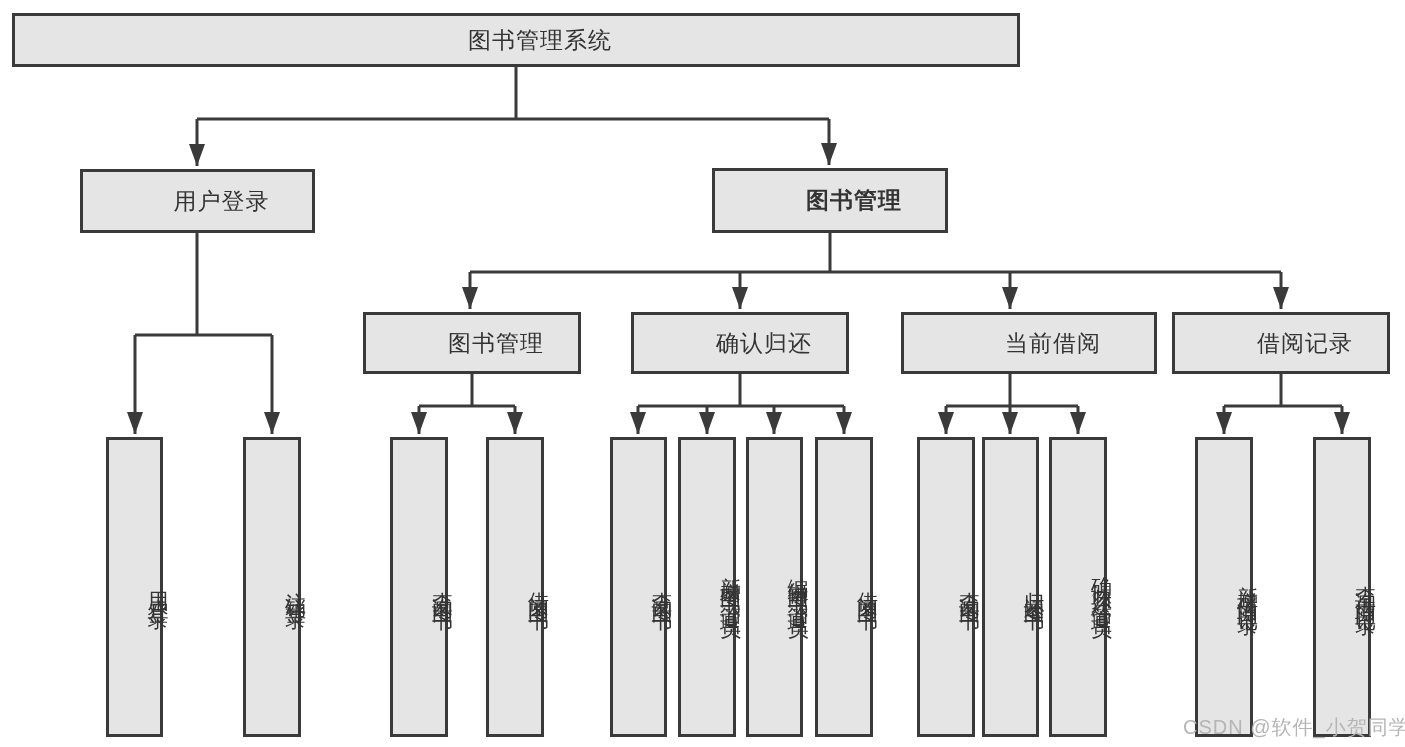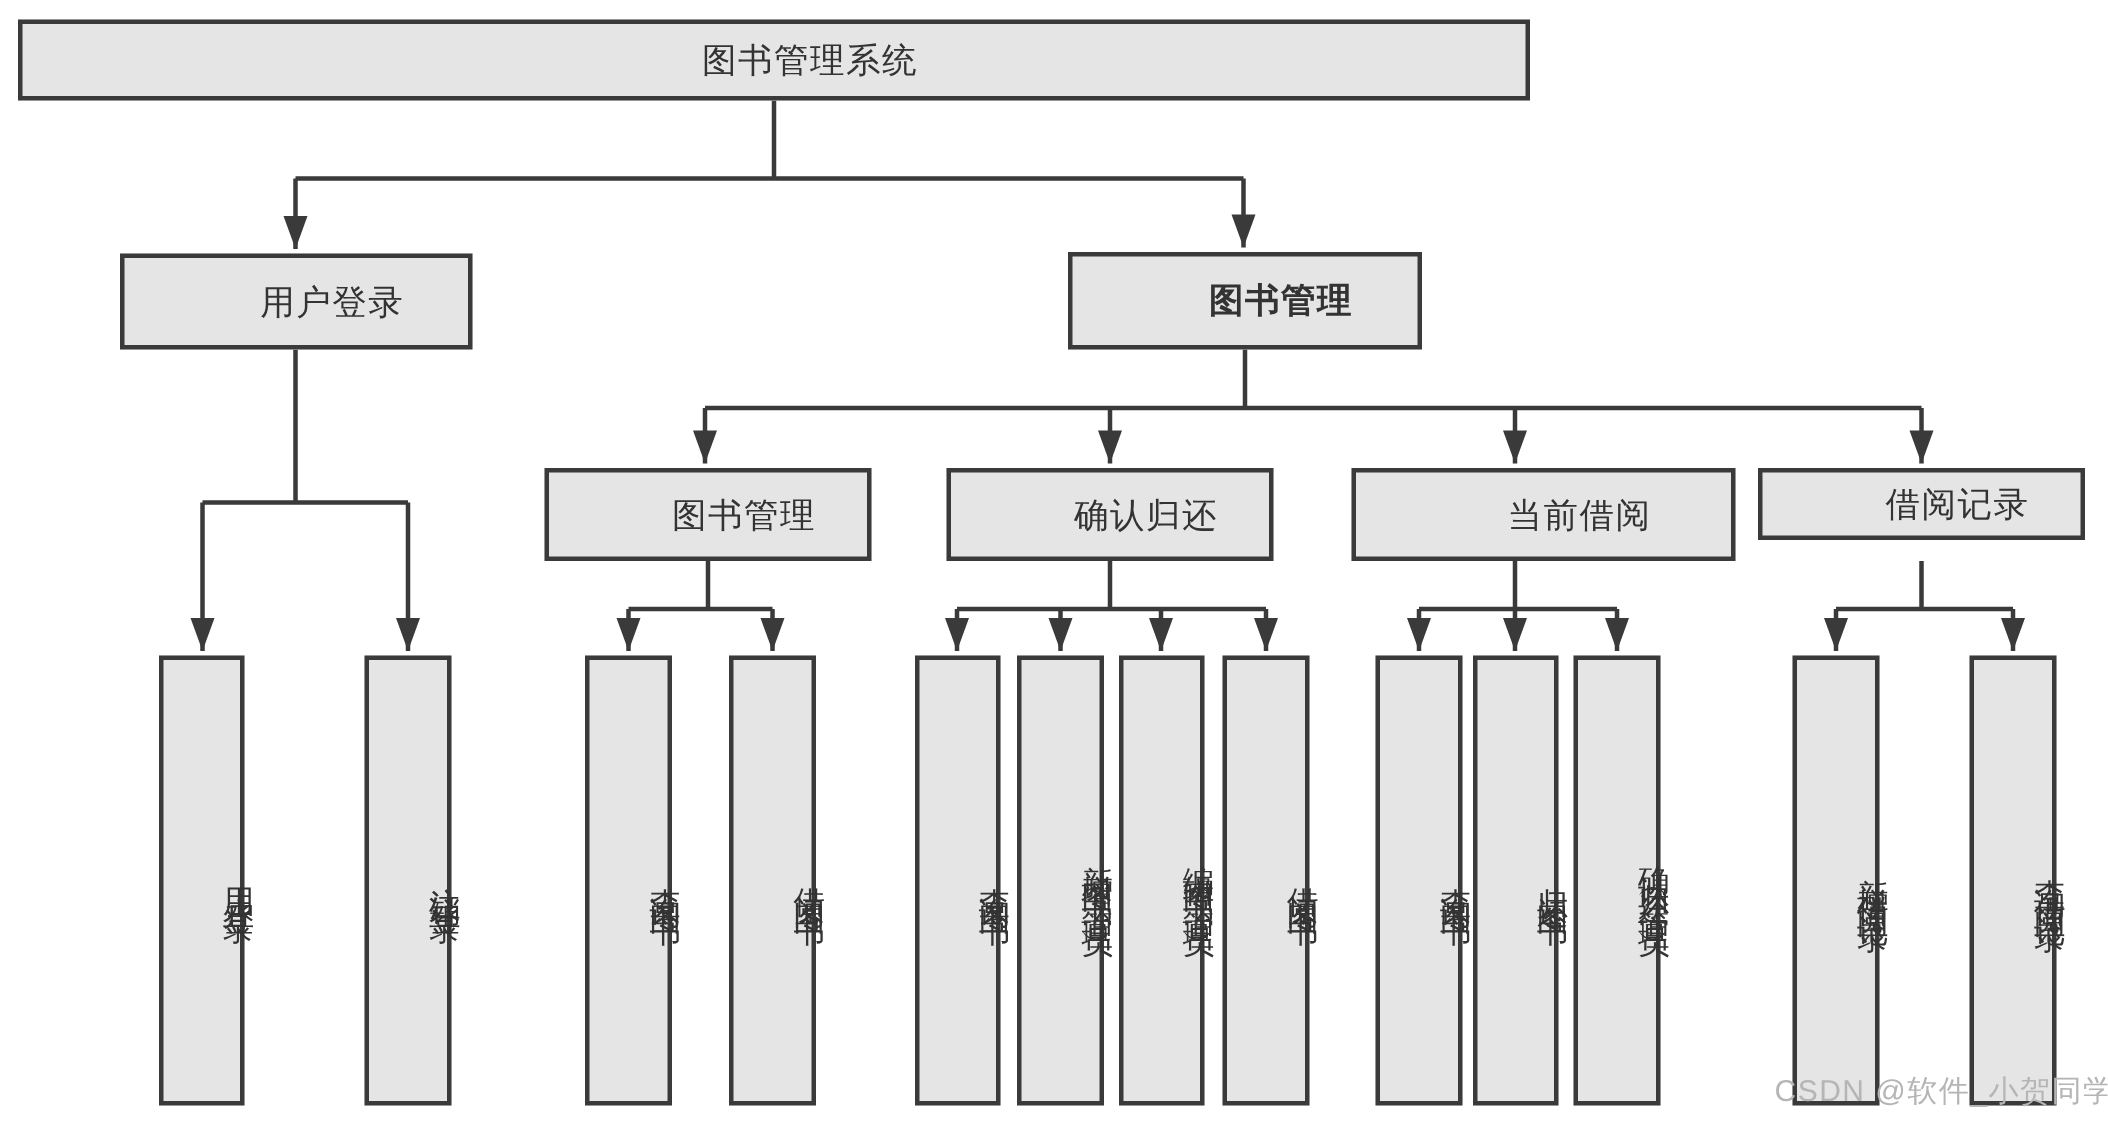--- a/index.html
+++ b/index.html
@@ -101,21 +101,21 @@
   </svg>
 
   <div class="node" style="left:12px; top:13px; width:1008px; height:54px;">图书管理系统</div>
 
   <div class="node" style="left:80px; top:169px; width:235px; height:64px;">用户登录</div>
   <div class="node" style="left:712px; top:168px; width:236px; height:65px;font-weight:bold;">图书管理</div>
 
   <div class="node" style="left:363px; top:312px; width:218px; height:62px;">图书管理</div>
   <div class="node" style="left:631px; top:312px; width:218px; height:62px;">确认归还</div>
   <div class="node" style="left:901px; top:312px; width:256px; height:62px;">当前借阅</div>
-  <div class="node" style="left:1172px; top:312px; width:218px; height:48px;">借阅记录</div>
+  <div class="node" style="left:1172px; top:312px; width:218px; height:62px;">借阅记录</div>
 
   <div class="vnode" style="left:106px; top:437px; width:57px; height:300px;">
     <span>用户登录</span>
   </div>
   <div class="vnode" style="left:243px; top:437px; width:58px; height:300px;">
     <span>注销登录</span>
   </div>
 
   <div class="vnode" style="left:390px; top:437px; width:58px; height:300px;">
     <span>查询图书</span>

